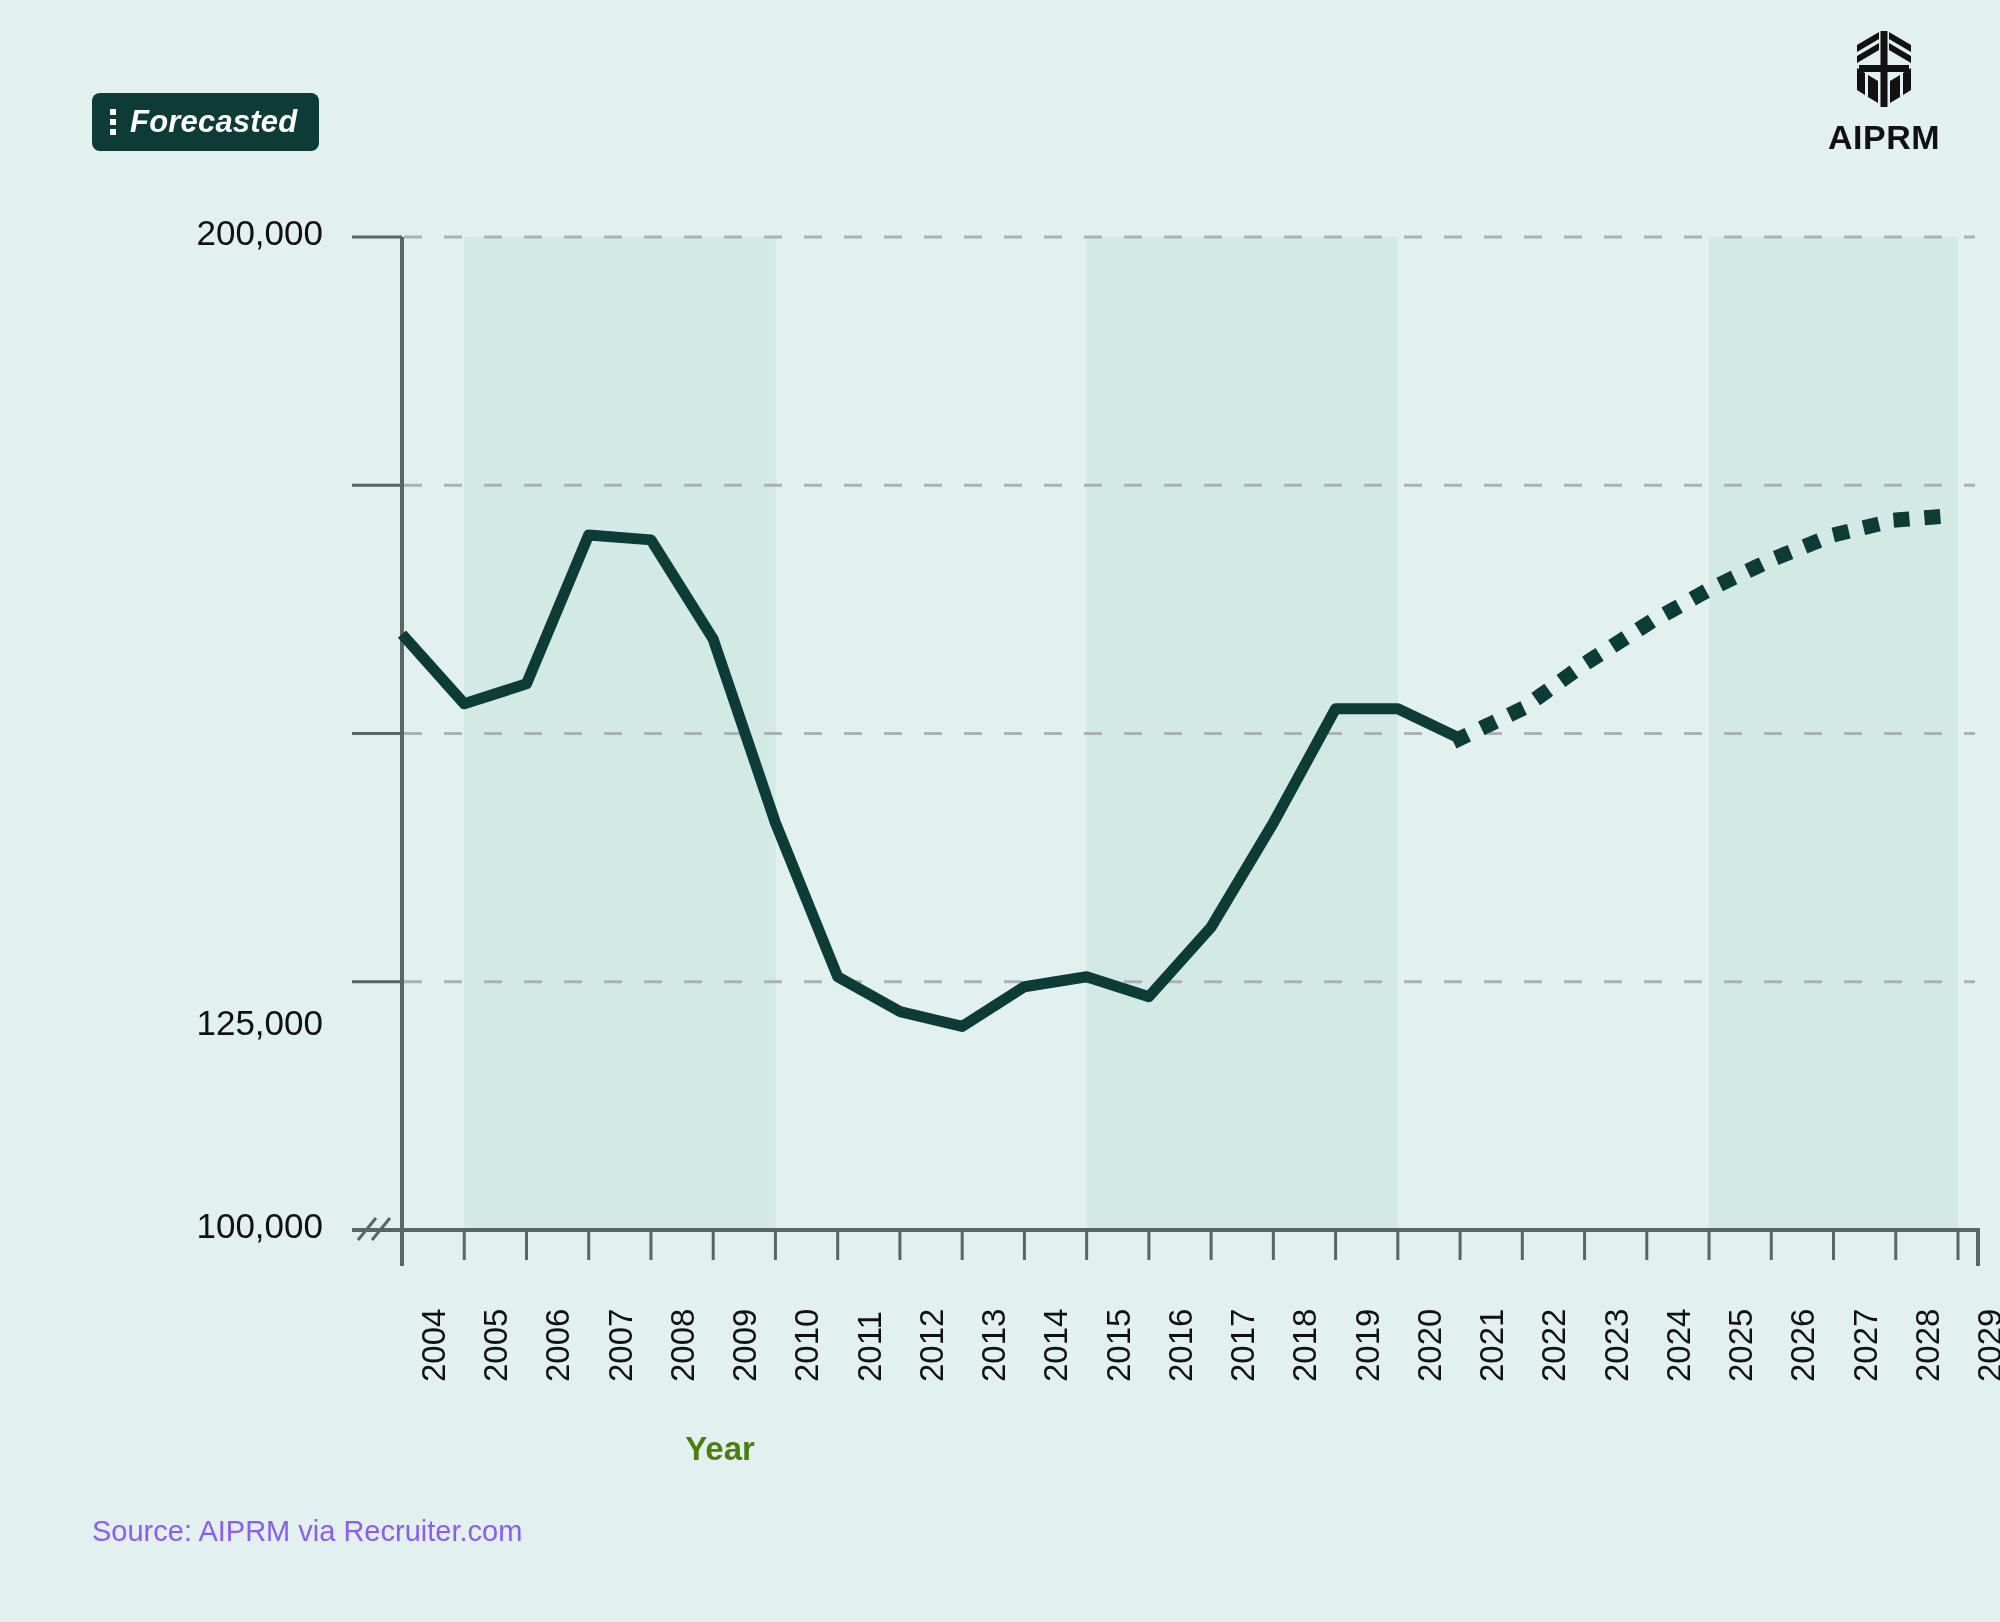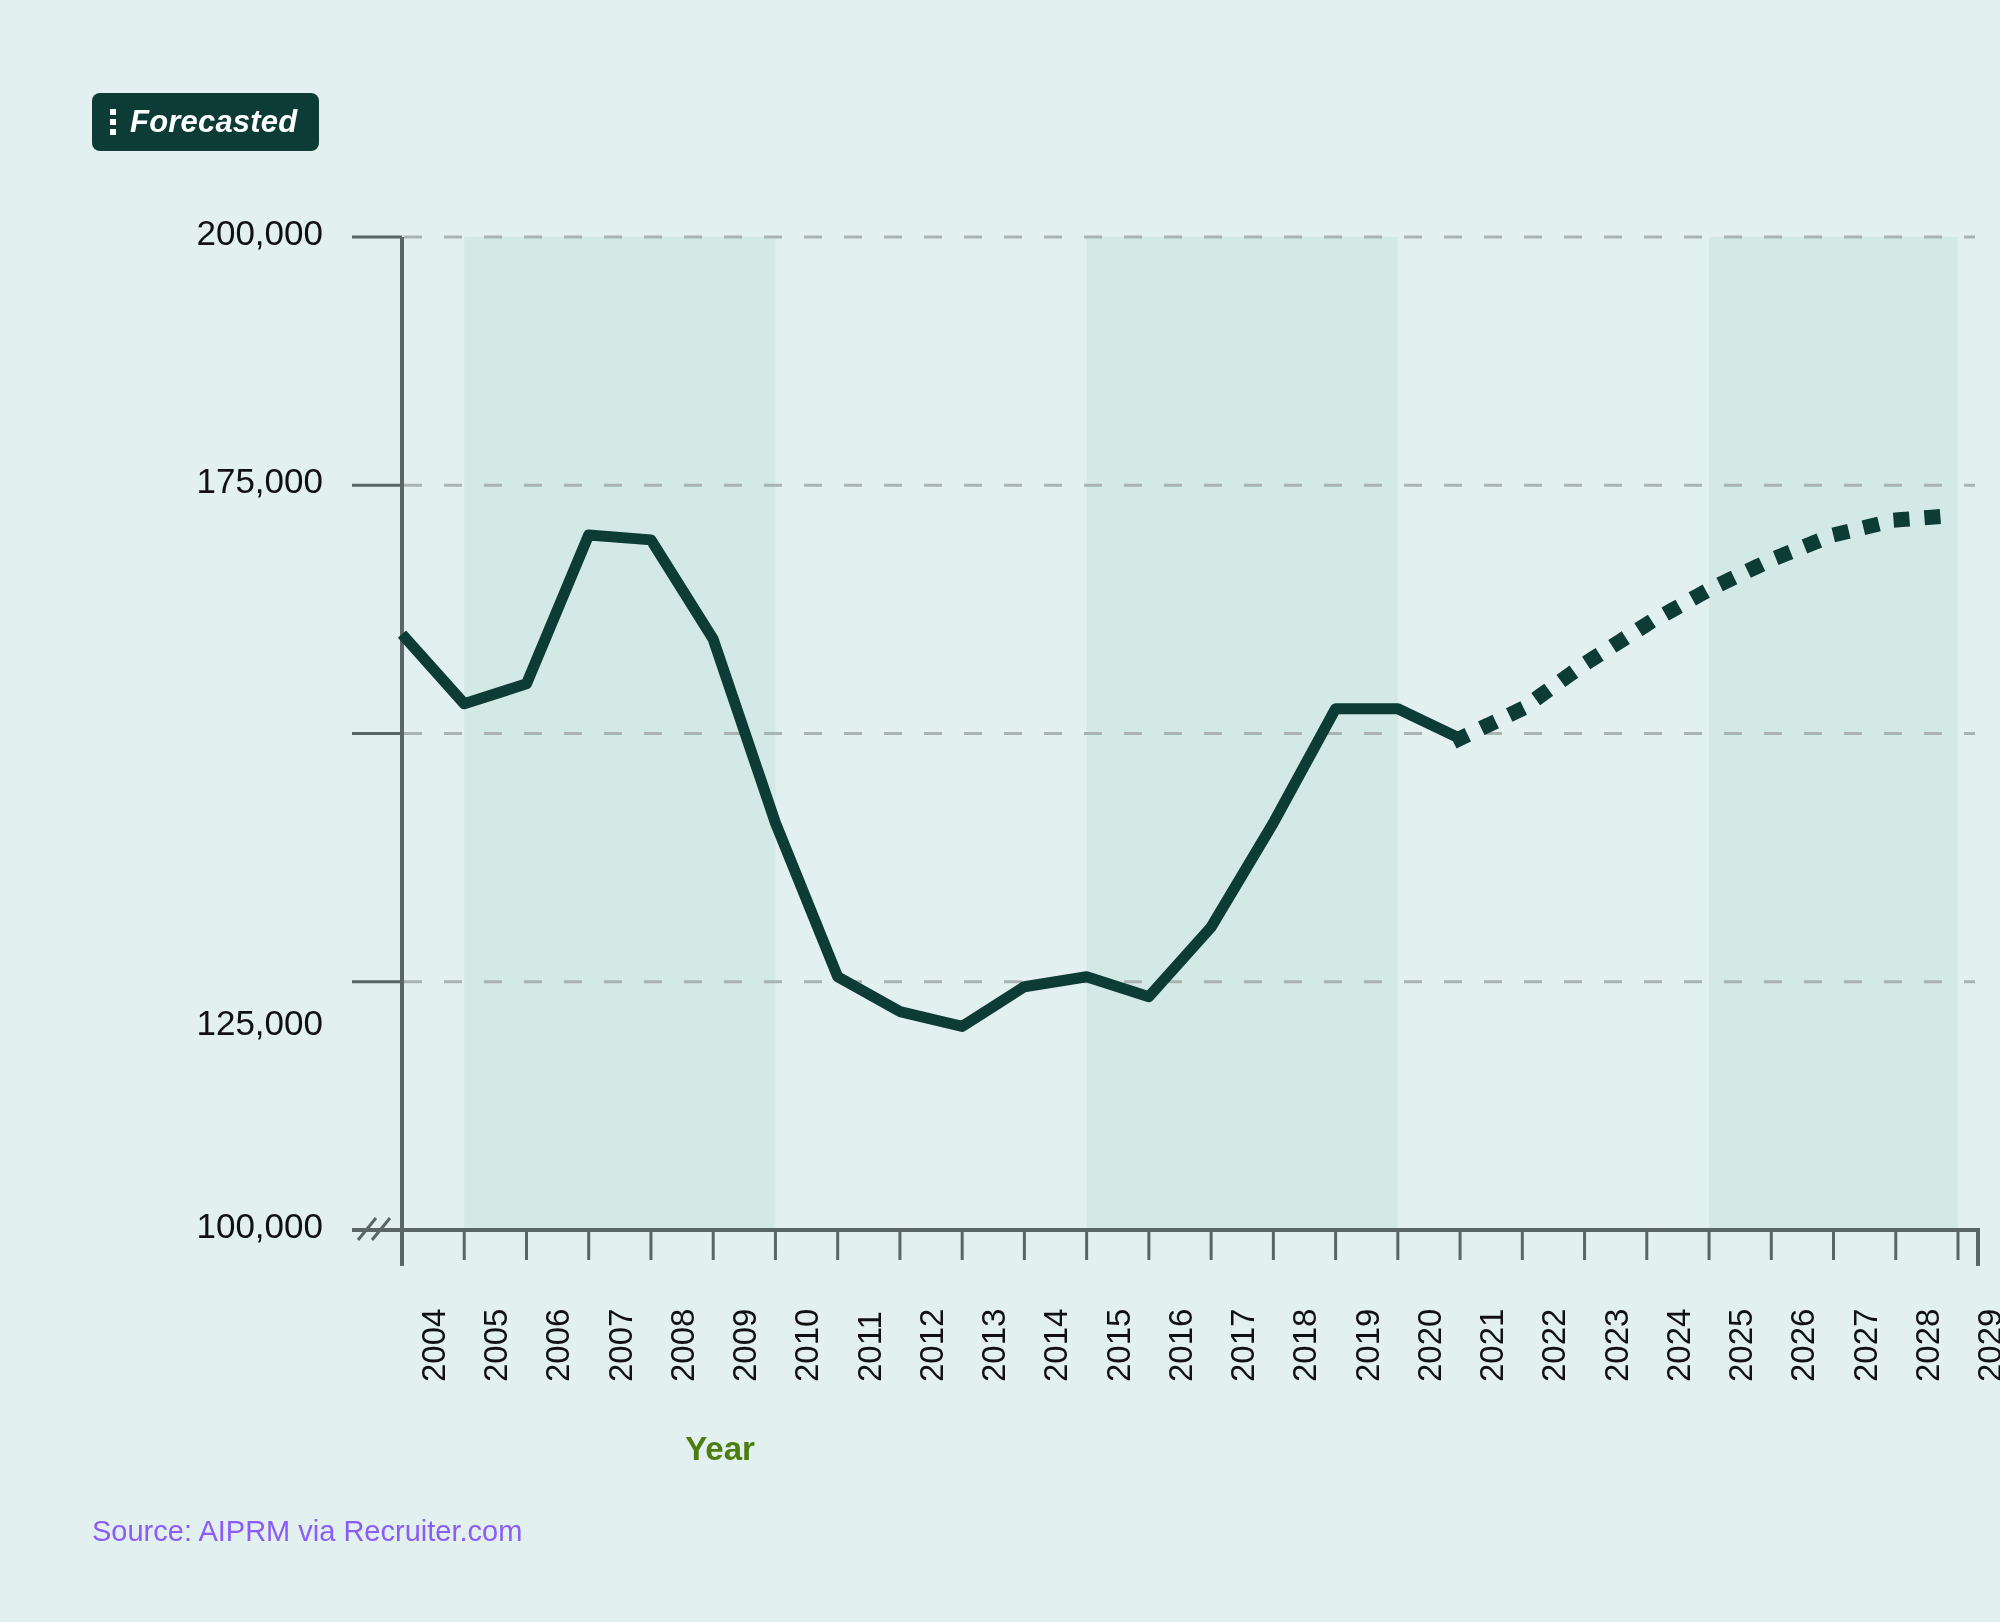--- a/index.html
+++ b/index.html
@@ -83,20 +83,44 @@
 
   <div id="legend-badge">
     <span id="legend-dots">
       <i></i>
         <i></i>
         <i></i>
     </span>
     <span id="legend-label">Forecasted</span>
   </div>
 
+  <div id="brand">
+    <svg id="brand-mark" width="78" height="86" viewBox="0 0 78 86">
+      <g fill="#111111">
+        <path d="M39 2 L73 21 L73 65 L39 84 L5 65 L5 21 Z" fill="none" stroke="#111111" stroke-width="0"></path>
+
+        <path d="M34 6 L12 19 L12 26 L34 13 Z"></path>
+        <path d="M34 17 L12 30 L12 37 L34 24 Z"></path>
+
+        <path d="M44 6 L66 19 L66 26 L44 13 Z"></path>
+        <path d="M44 17 L66 30 L66 37 L44 24 Z"></path>
+
+        <rect x="35.5" y="5" width="7" height="76"></rect>
+
+        <rect x="14" y="39" width="50" height="7"></rect>
+
+        <path d="M12 42 L12 64 L20 69 L20 47 Z"></path>
+        <path d="M23 49 L23 71 L33 77 L33 55 Z"></path>
+
+        <path d="M66 42 L66 64 L58 69 L58 47 Z"></path>
+        <path d="M55 49 L55 71 L45 77 L45 55 Z"></path>
+      </g>
+    </svg>
+    <span id="brand-name">AIPRM</span>
+  </div>
 
   <div id="xlabel">Year</div>
 
   <div id="chart">
     <svg id="plot-svg" width="2000" height="1622">
         <rect x="464.24" y="237" width="311.20000000000005" height="993" fill="#d3e9e5"></rect>
         <rect x="1086.6399999999999" y="237" width="311.2000000000003" height="993" fill="#d3e9e5"></rect>
         <rect x="1709.04" y="237" width="248.96000000000004" height="993" fill="#d3e9e5"></rect>
         <line x1="404" y1="237" x2="1975" y2="237" stroke="#a9b4b2" stroke-width="3" stroke-dasharray="18 22"></line>
         <line x1="352" y1="237" x2="402" y2="237" stroke="#5a6664" stroke-width="3"></line>
@@ -135,21 +159,20 @@
         <line x1="1709.04" y1="1230" x2="1709.04" y2="1260" stroke="#5a6664" stroke-width="3"></line>
         <line x1="1771.28" y1="1230" x2="1771.28" y2="1260" stroke="#5a6664" stroke-width="3"></line>
         <line x1="1833.52" y1="1230" x2="1833.52" y2="1260" stroke="#5a6664" stroke-width="3"></line>
         <line x1="1895.76" y1="1230" x2="1895.76" y2="1260" stroke="#5a6664" stroke-width="3"></line>
         <line x1="1958" y1="1230" x2="1958" y2="1260" stroke="#5a6664" stroke-width="3"></line>
         <polyline points="402,634.2 464.24,703.71 526.48,683.85 588.72,534.9 650.96,539.865 713.2,639.165 775.44,822.87 837.6800000000001,976.785 899.9200000000001,1011.5400000000001 962.16,1026.435 1024.4,986.715 1086.6399999999999,976.785 1148.88,996.645 1211.12,927.135 1273.3600000000001,822.87 1335.6,708.675 1397.8400000000001,708.675 1460.08,738.465" fill="none" stroke="#0d3b36" stroke-width="11" stroke-linejoin="round" stroke-linecap="butt"></polyline>
         <polyline points="1460.08,738.465 1522.32,708.675 1584.56,663.99 1646.8,624.27 1709.04,589.515 1771.28,559.725 1833.52,534.9 1895.76,520.005 1958,515.04" fill="none" stroke="#0d3b36" stroke-width="15" stroke-linejoin="round" stroke-linecap="square" stroke-dasharray="1 30"></polyline>
       </svg>
     <div id="ytick-layer">
         <div class="ytick" style="top: 213px; padding-right: 22px;">200,000</div>
-        <div class="ytick" style="top: 461.25px; padding-right: 22px;">175,000</div>
         <div class="ytick" style="top: 957.75px; padding-right: 22px; margin-top: 45px;">125,000</div>
         <div class="ytick" style="top: 1206px; padding-right: 22px;">100,000</div>
       </div>
     <div id="xtick-layer">
         <div class="xtick" style="left: 415px; top: 1382px;">2004</div>
         <div class="xtick" style="left: 477.24px; top: 1382px;">2005</div>
         <div class="xtick" style="left: 539.48px; top: 1382px;">2006</div>
         <div class="xtick" style="left: 601.72px; top: 1382px;">2007</div>
         <div class="xtick" style="left: 663.96px; top: 1382px;">2008</div>
         <div class="xtick" style="left: 726.2px; top: 1382px;">2009</div>

